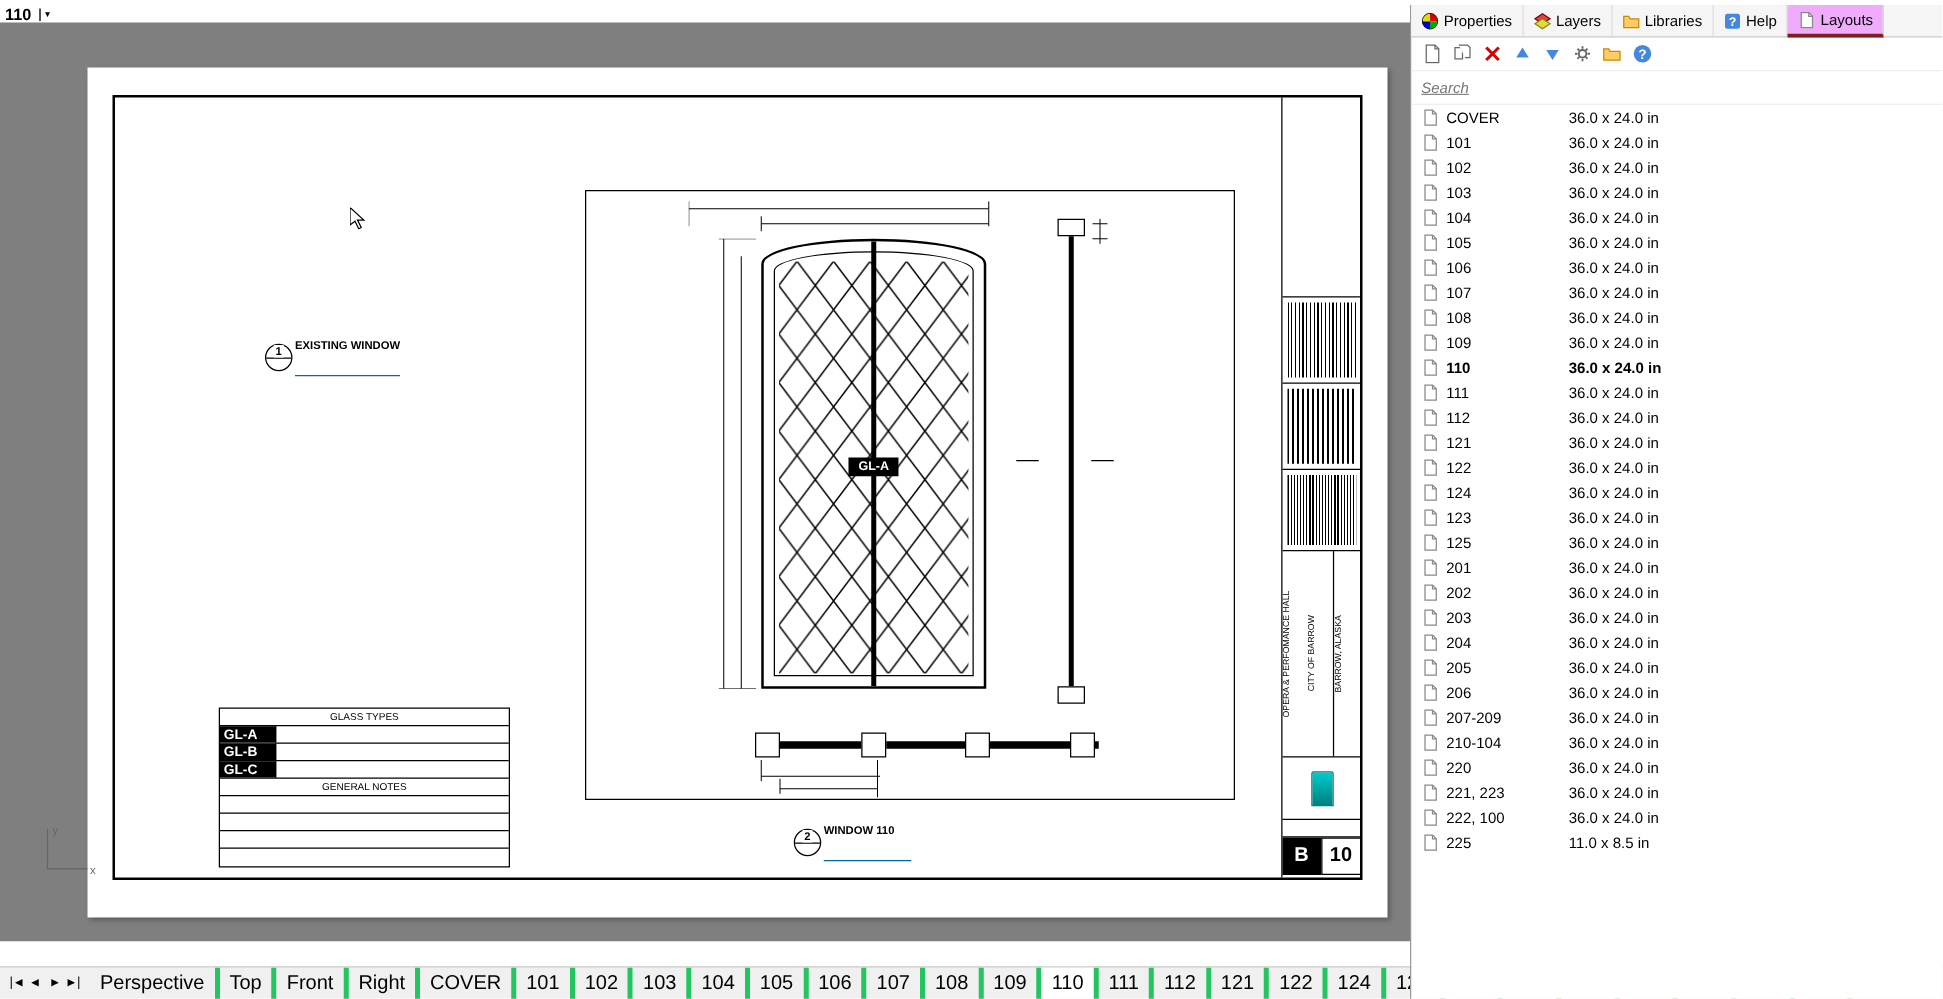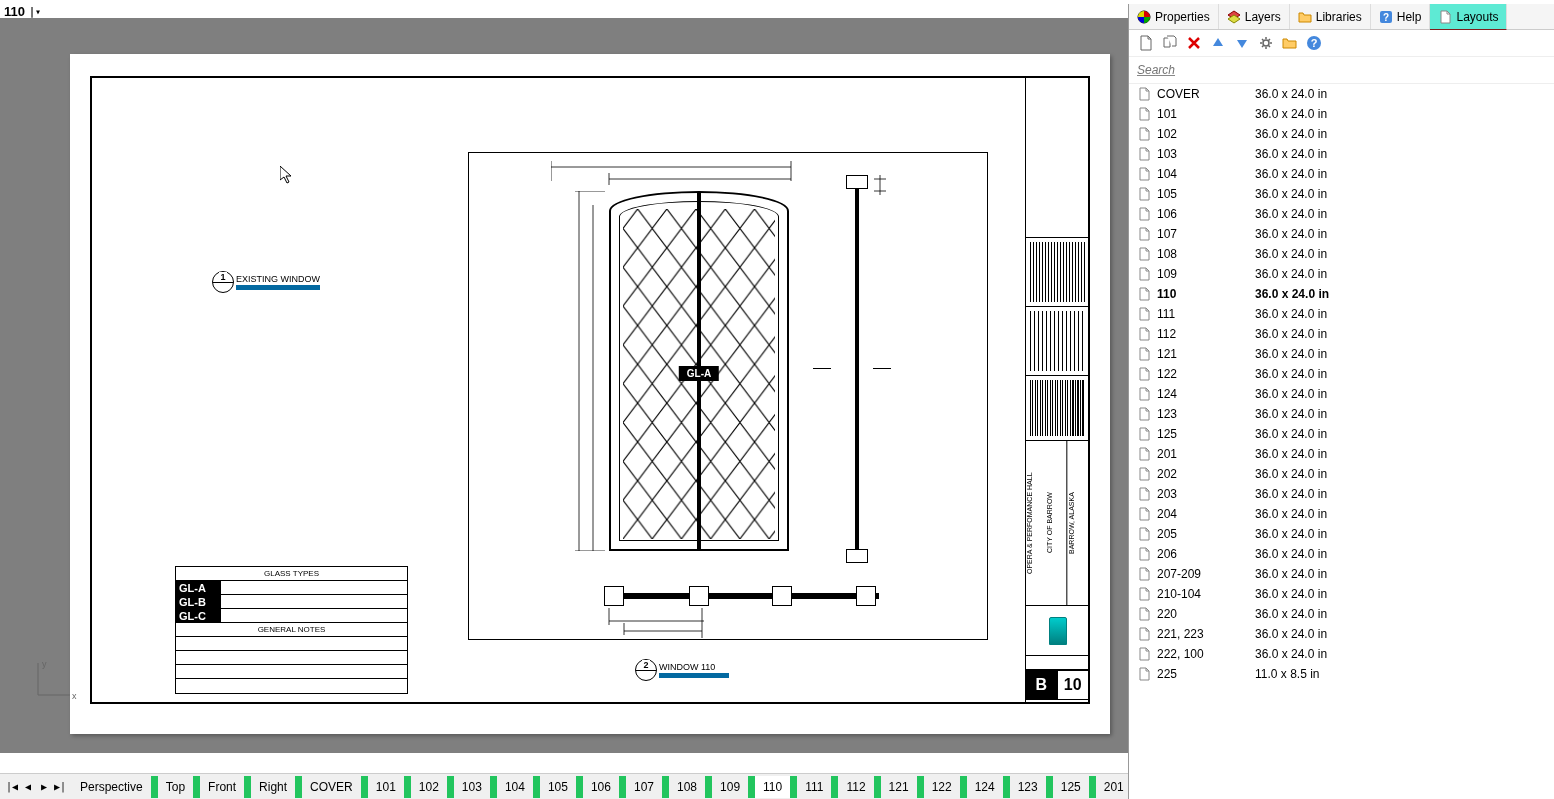--- a/index.html
+++ b/index.html
@@ -12,21 +12,21 @@
 
 .canvas-area { position: absolute; top: 18px; left: 0; width: 1128px; height: 735px; background: #7f7f7f; }
 .paper { position: absolute; top: 36px; left: 70px; width: 1040px; height: 680px; background: #fff; box-shadow: 2px 2px 4px rgba(0,0,0,0.3); }
 .paper-border { position: absolute; top: 22px; left: 20px; right: 20px; bottom: 30px; border: 2px solid #000; }
 
 
 .bubble-marker { position: absolute; display: flex; align-items: center; }
 .bubble-circle { width: 22px; height: 22px; border: 1.5px solid #000; border-radius: 50%; display: flex; align-items: center; justify-content: center; font-size: 9px; font-weight: bold; position: relative; }
 .bubble-circle::after { content: ''; position: absolute; width: 100%; height: 1px; background: #000; top: 50%; left: 0; }
 .bubble-circle span { position: relative; top: -5px; z-index: 1; background: #fff; padding: 0 1px; }
-.bubble-text { font-size: 9px; border-bottom: 5px solid #0369a1; margin-left: 2px; padding-bottom: 1px; min-width: 70px; }
+.bubble-text { font-size: 9px; border-bottom: 1px solid #0369a1; margin-left: 2px; padding-bottom: 19px; min-width: 70px; font-weight: bold; }
 
 
 .glass-table { position: absolute; left: 105px; top: 512px; width: 233px; border: 1px solid #000; font-size: 9px; }
 .glass-table .hdr { text-align: center; padding: 2px; border-bottom: 1px solid #000; font-size: 8px; }
 .glass-table .row { border-bottom: 1px solid #000; display: flex; height: 14px; }
 .glass-table .lab { background: #000; color: #fff; padding: 1px 3px; font-weight: bold; width: 45px; border-right: 1px solid #000; font-size: 11px; }
 .glass-table .blank { flex: 1; }
 .glass-table .sub-hdr { text-align: center; padding: 2px; border-bottom: 1px solid #000; font-size: 8px; }
 
 
@@ -62,28 +62,28 @@
 .sheet-number .num { flex: 1; display: flex; align-items: center; justify-content: center; font-weight: bold; font-size: 16px; border: 1.5px solid #000; }
 
 
 .axis { position: absolute; left: 28px; bottom: 48px; pointer-events: none; }
 
 
 .tab-bar { position: absolute; bottom: 0; left: 0; right: 0; height: 26px; background: #f0f0f0; border-top: 1px solid #ccc; display: flex; align-items: center; }
 .tab-nav { display: flex; padding: 0 4px; }
 .tab-nav-btn { width: 16px; height: 16px; border: none; background: transparent; cursor: pointer; font-family: monospace; font-size: 10px; display: flex; align-items: center; justify-content: center; }
 .tab-list { display: flex; overflow: hidden; flex: 1; }
-.tab { padding: 4px 8px; border-right: 7px solid #22c55e; cursor: pointer; white-space: nowrap; font-size: 12px; }
+.tab { padding: 4px 8px; border-right: 4px solid #22c55e; cursor: pointer; white-space: nowrap; font-size: 16px; }
 .tab.active { background: #fff; font-weight: normal; }
 
 
 .right-panel { position: absolute; right: 0; top: 4px; width: 426px; height: 100%; background: #fff; border-left: 1px solid #999; display: flex; flex-direction: column; }
 .panel-tabs { display: flex; border-bottom: 1px solid #ccc; background: #f5f5f5; height: 26px; }
 .panel-tab { padding: 4px 8px; display: flex; align-items: center; gap: 4px; cursor: pointer; border-right: 1px solid #ddd; font-size: 12px; }
-.panel-tab.active { background: #5eead4; border-bottom: 1px solid #7f1d1d; margin-bottom: -1px; }
+.panel-tab.active { background: #f0abfc; border-bottom: 3px solid #7f1d1d; margin-bottom: -1px; }
 .panel-tab-icon { width: 14px; height: 14px; display: inline-block; }
 
 .toolbar-row { display: flex; gap: 6px; padding: 4px 8px; border-bottom: 1px solid #eee; align-items: center; }
 .tool-btn { width: 18px; height: 18px; cursor: pointer; display: flex; align-items: center; justify-content: center; }
 
 .search-box { padding: 2px 8px; border-bottom: 1px solid #eee; }
 .search-box input { width: 100%; border: none; padding: 4px 0; font-size: 12px; outline: none; font-style: italic; color: #888; text-decoration: underline; }
 
 .list-header { display: flex; border-bottom: 1px solid #ccc; background: #f5f5f5; font-size: 12px; }
 .list-header .col { padding: 4px 8px; border-right: 1px solid #ddd; }

